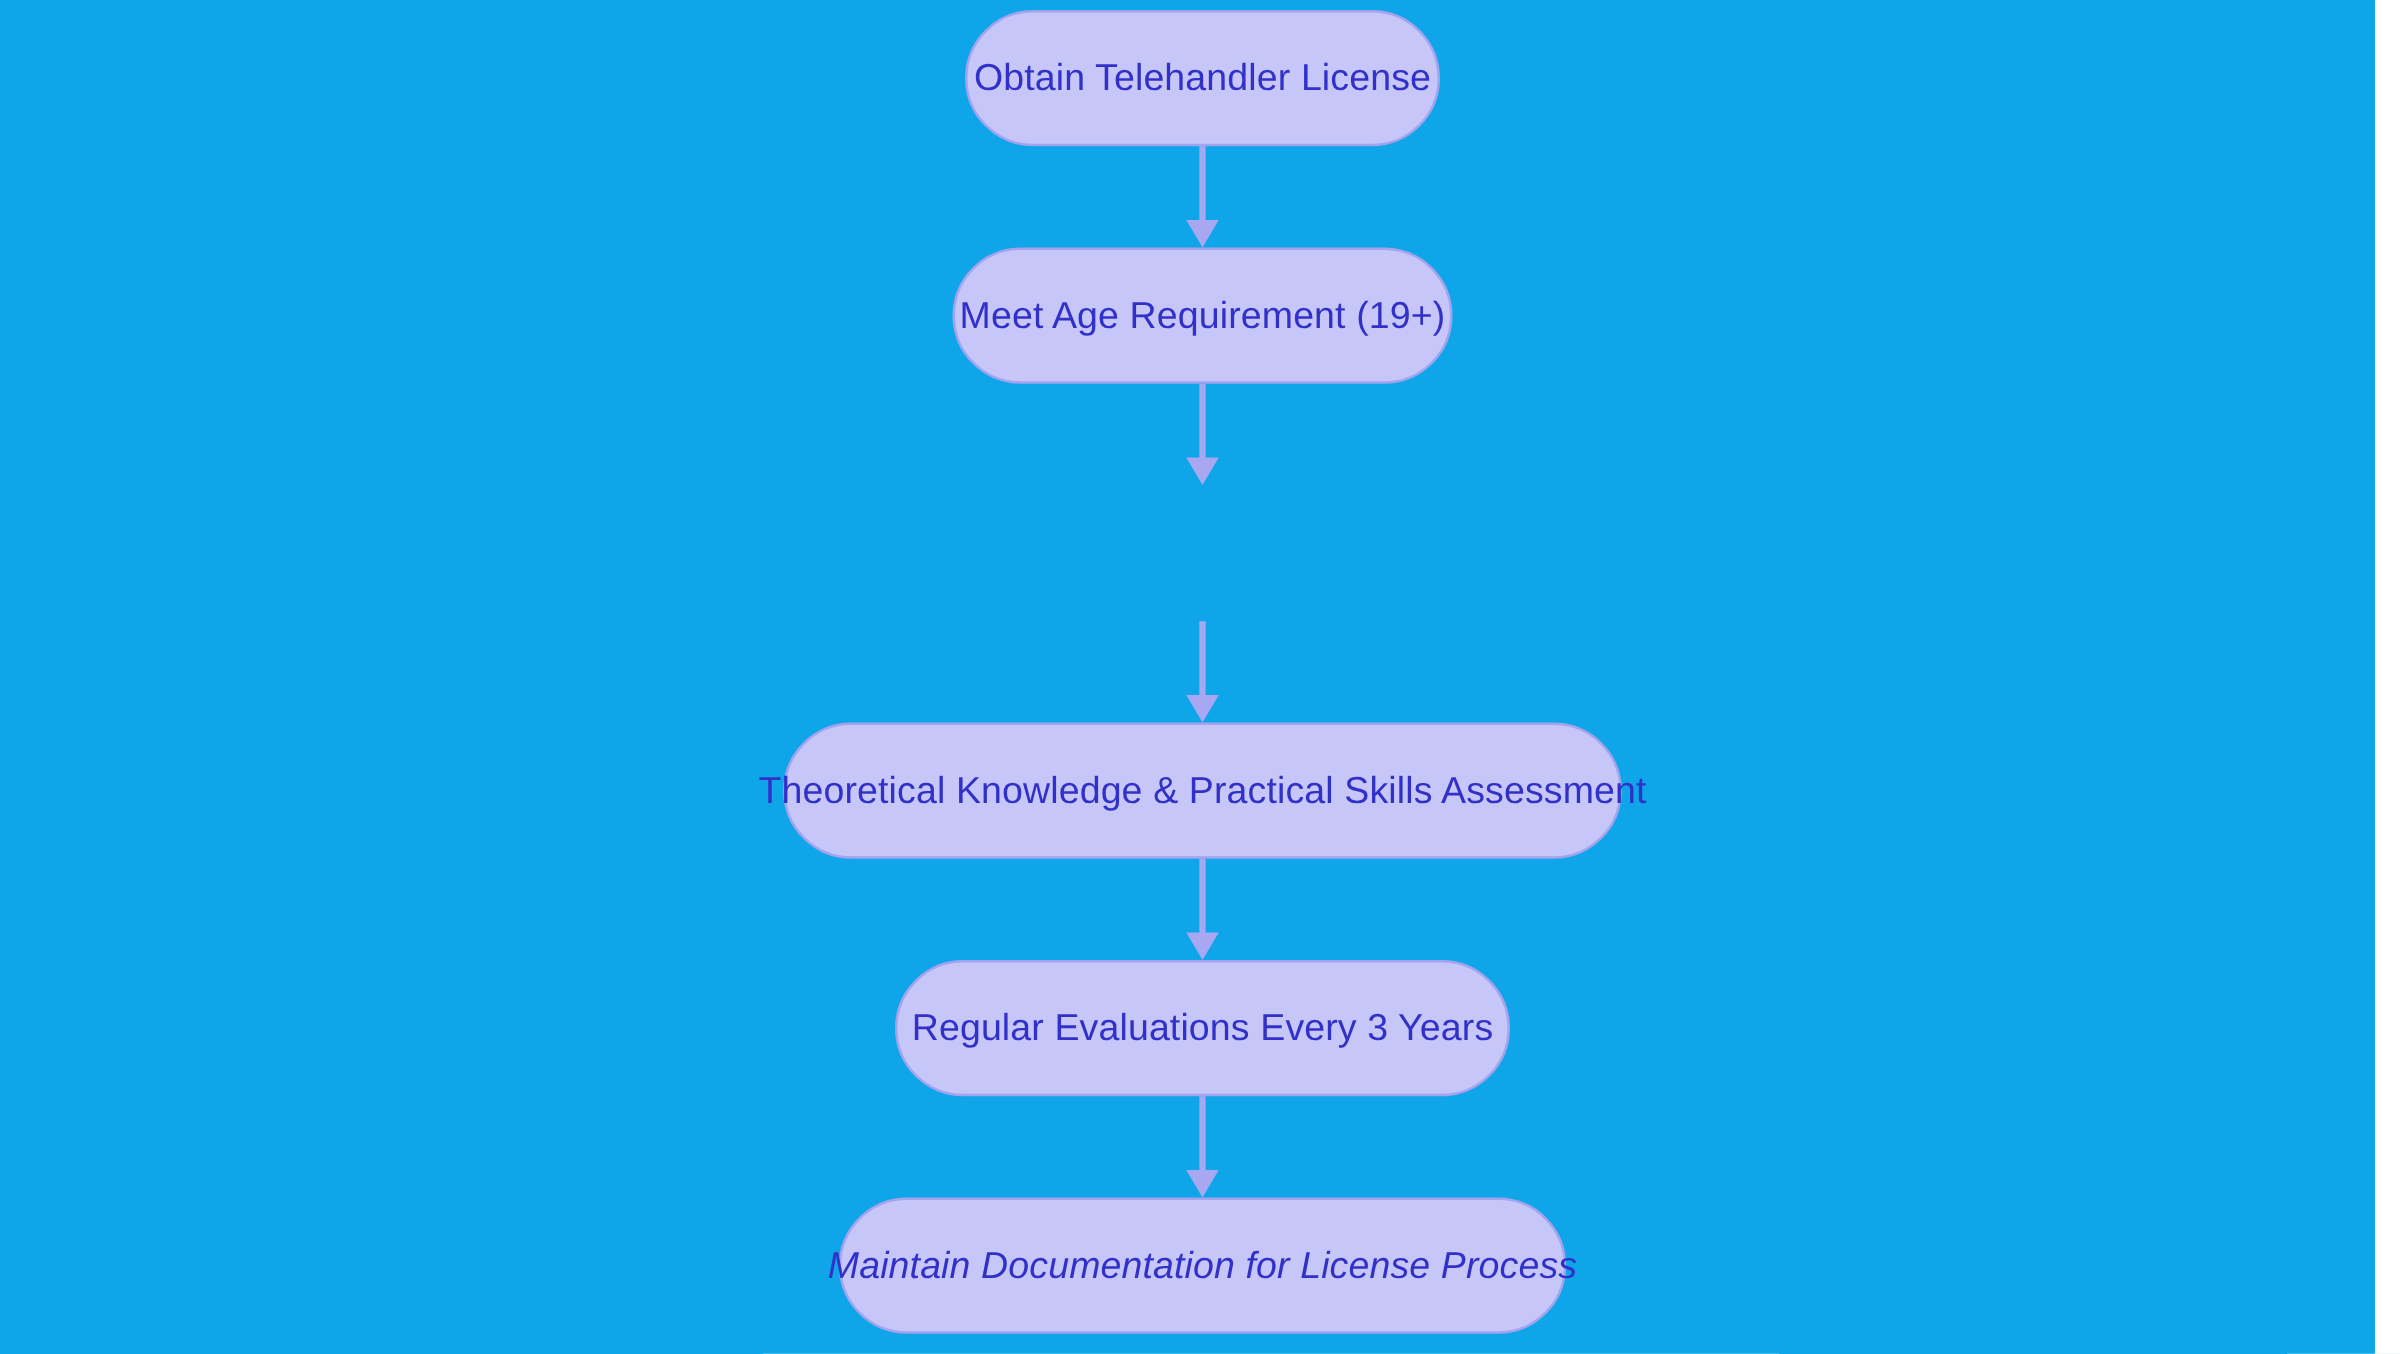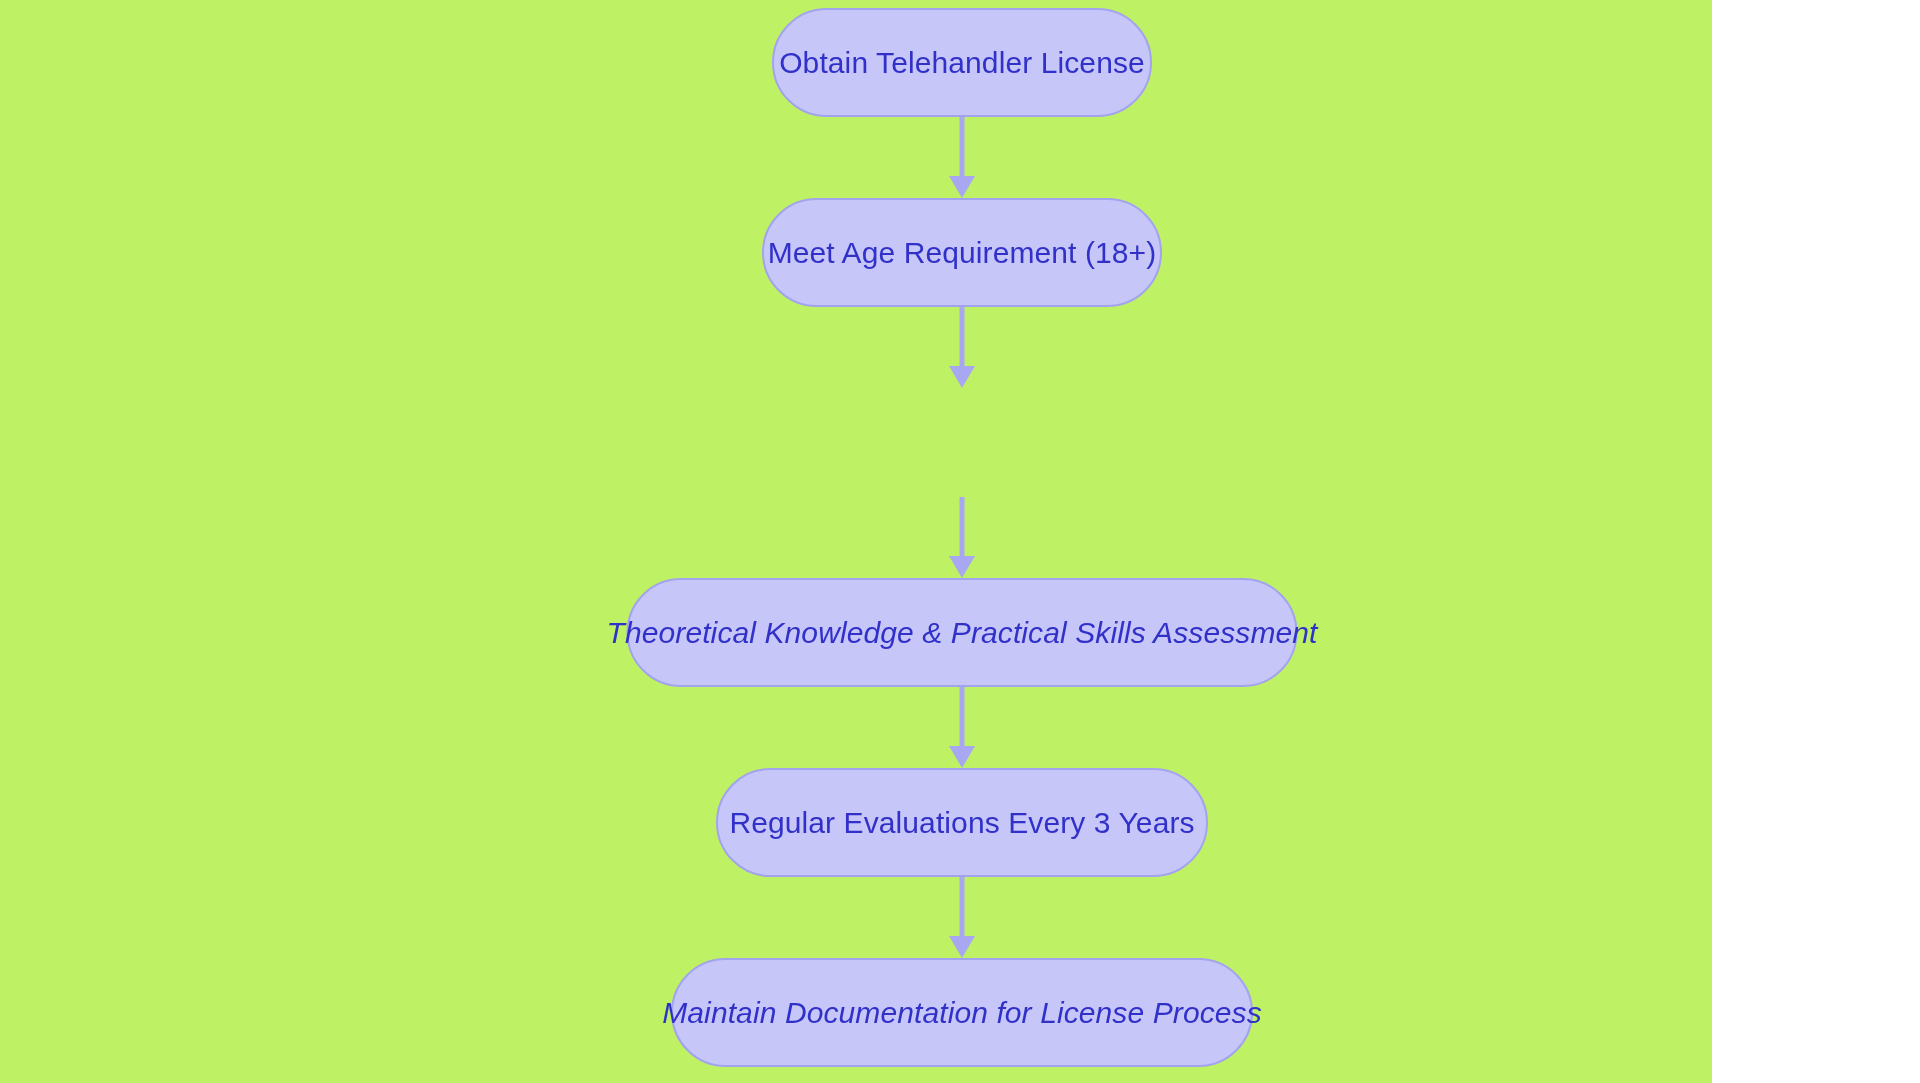--- a/index.html
+++ b/index.html
@@ -10,23 +10,23 @@
   }
   body {
     width: 1920px;
     height: 1083px;
     font-family: "Liberation Sans", sans-serif;
     overflow: hidden;
   }
 
   #flowchart {
     position: relative;
-    width: 1712px;
+    width: 1900px;
     height: 1083px;
-    background: #bef264;
+    background: #0ea5e9;
   }
 
   
   .node {
     position: absolute;
     box-sizing: border-box;
     height: 109px;
     border-radius: 9999px;
     background: #c6c6f9;
     border: 2px solid #a3a3ee;
@@ -45,21 +45,21 @@
     letter-spacing: 0.1px;
     white-space: nowrap;
     text-align: center;
     user-select: none;
   }
 
   
   .node-0 { width: 380px; top: 8px;    }
   .node-1 { width: 400px; top: 198px;  }
   .node-2 { width: 572px; top: 388px;  }
-  .node-3 { width: 671px; top: 578px; font-style: italic;  }
+  .node-3 { width: 671px; top: 578px;  }
   .node-4 { width: 492px; top: 768px;  }
   .node-5 { width: 582px; top: 958px; font-style: italic;  }
 
   
   .connector {
     position: absolute;
     left: 962px;
     transform: translateX(-50%);
     width: 26px;
     height: 81px;
@@ -98,21 +98,21 @@
   <div class="node node-0">
     <span class="node-label">Obtain Telehandler License</span>
   </div>
 
   <div class="connector conn-0">
     <div class="shaft"></div>
     <div class="head"></div>
   </div>
 
   <div class="node node-1">
-    <span class="node-label">Meet Age Requirement (18+)</span>
+    <span class="node-label">Meet Age Requirement (19+)</span>
   </div>
 
   <div class="connector conn-1">
     <div class="shaft"></div>
     <div class="head"></div>
   </div>
 
 
   <div class="connector conn-2">
     <div class="shaft"></div>

